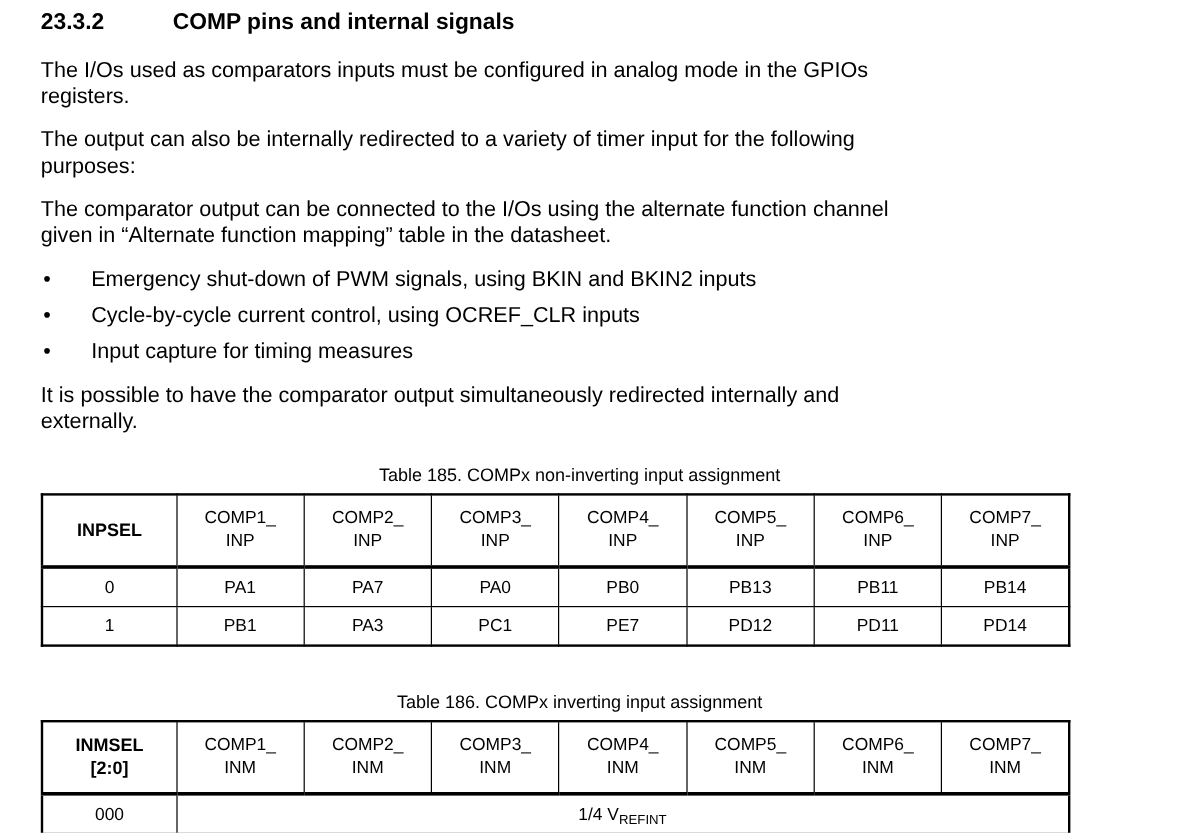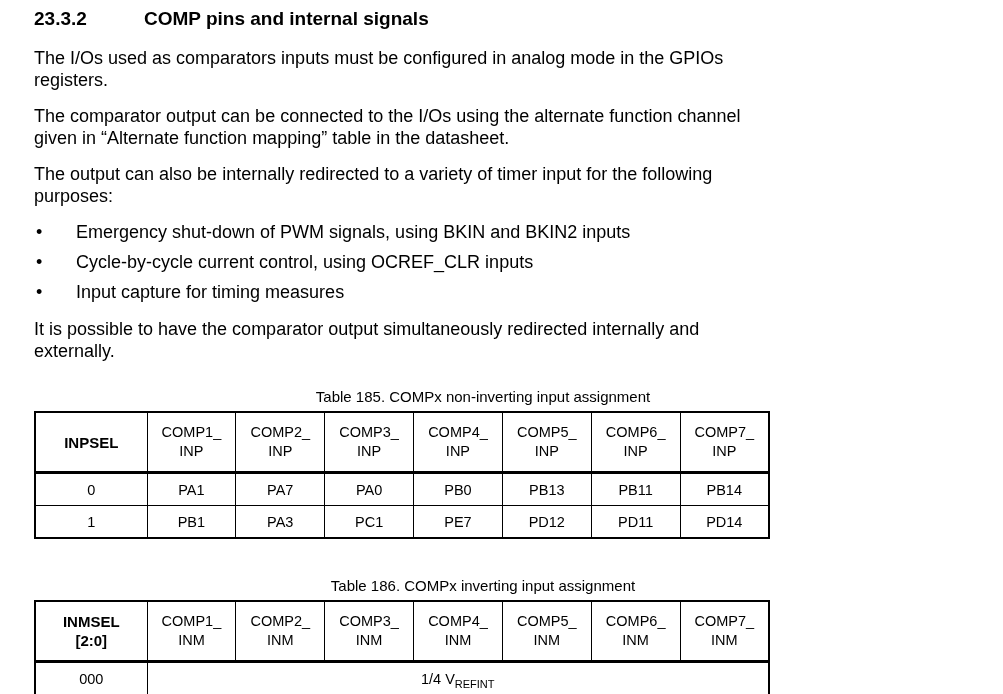--- a/index.html
+++ b/index.html
@@ -70,21 +70,21 @@
   .tbl-block.second { margin-top: 38px; }
   .tbl-caption {
     width: 898px;
     text-align: center;
     font-weight: normal;
     font-size: 15px;
     margin-bottom: 6px;
   }
   table.data-tbl {
     border-collapse: collapse;
-    width: 736px;
+    width: 858px;
     table-layout: fixed;
     border: 2px solid #000;
   }
   table.data-tbl col.c0 { width: 112px; }
   table.data-tbl th,
   table.data-tbl td {
     border: 1px solid #000;
     text-align: center;
     vertical-align: middle;
     font-size: 14.5px;
@@ -117,24 +117,24 @@
 <div class="page">
 
   <div class="heading-row">
     <span class="sec-num">23.3.2</span>
     <span class="sec-title">COMP pins and internal signals</span>
   </div>
 
   <div class="content">
     <p class="body-par">The I/Os used as comparators inputs must be configured in analog mode in the GPIOs
 registers.</p>
+    <p class="body-par">The output can also be internally redirected to a variety of timer input for the following
+purposes:</p>
     <p class="body-par">The comparator output can be connected to the I/Os using the alternate function channel
 given in “Alternate function mapping” table in the datasheet.</p>
-    <p class="body-par">The output can also be internally redirected to a variety of timer input for the following
-purposes:</p>
 
     <ul class="bullet-list">
       <li>
         <span class="bullet-dot">•</span>
         <span>Emergency shut-down of PWM signals, using BKIN and BKIN2 inputs</span>
       </li>
       <li>
         <span class="bullet-dot">•</span>
         <span>Cycle-by-cycle current control, using OCREF_CLR inputs</span>
       </li>

